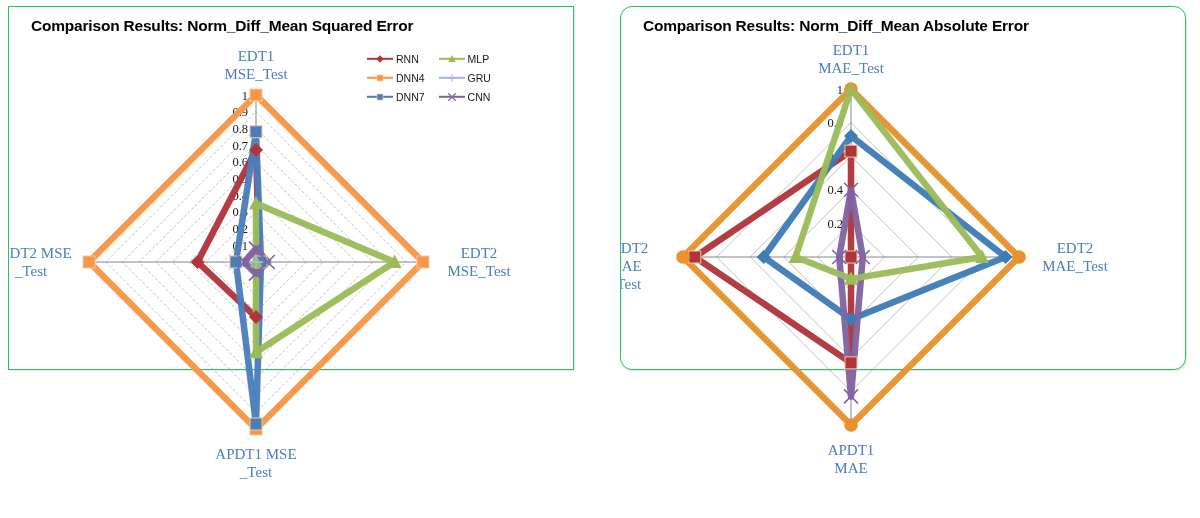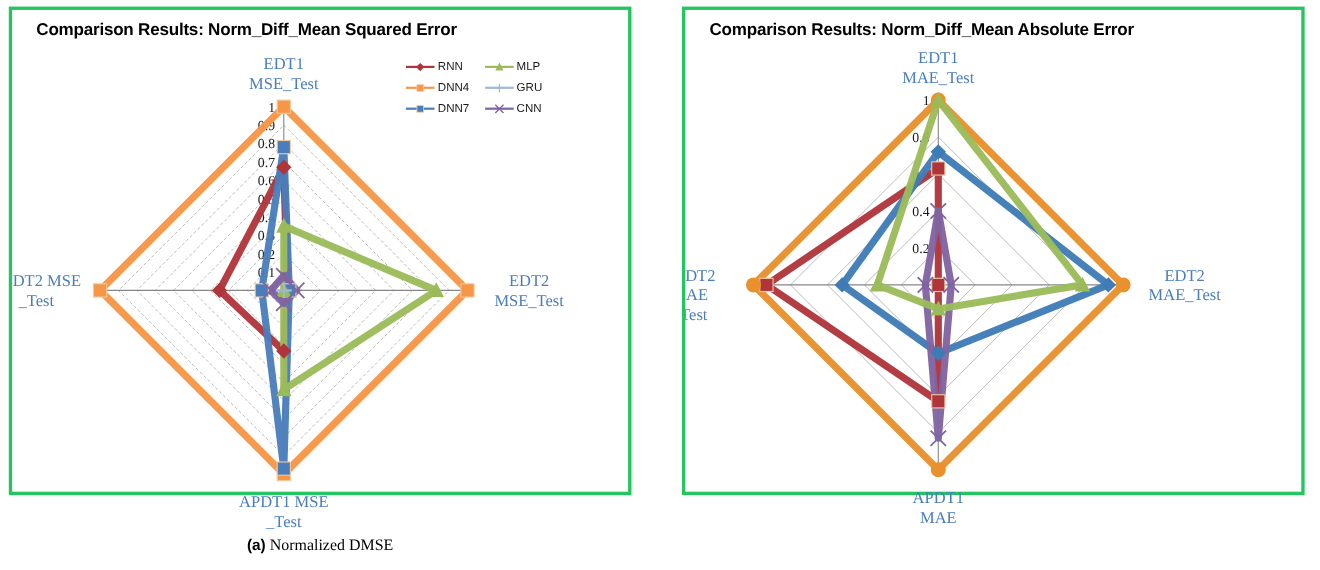--- a/index.html
+++ b/index.html
@@ -7,28 +7,28 @@
   body{
     width:1200px;height:518px;
     background:#ffffff;
     font-family:"Liberation Sans", sans-serif;
     overflow:hidden;
   }
   .figure{
     position:relative;width:1200px;height:518px;
   }
   .panel{
-    position:absolute;top:6px;width:566px;height:444px;
+    position:absolute;top:6px;width:566px;height:364px;
     background:#ffffff;
-    border:3px solid #22c55e;
+    border:1px solid #22c55e;
     box-shadow:1px 1px 2px rgba(0,0,0,0.12);
     box-sizing:border-box;
   }
   #panel-a{left:8px;}
-  #panel-b{left:620px;}
+  #panel-b{left:620px;border-radius:12px;}
 
   .chart-title{
     position:absolute;left:22px;top:10px;
     font-family:"Liberation Sans", sans-serif;
     font-weight:bold;font-size:15.5px;color:#000000;
     letter-spacing:-0.2px;white-space:nowrap;
   }
 
   .plot-svg{position:absolute;left:0;top:0;width:566px;height:472px;}
 
@@ -288,18 +288,14 @@
           <polygon points="174.56,242.5 181.56,256 167.56,256" fill="#9bbb59"></polygon>
         </g>
         <text x="230" y="48" class="axis-label" style="font-size: 15px;"><tspan x="230" dy="0">EDT1</tspan><tspan x="230" dy="18">MAE_Test</tspan></text>
         <text x="454" y="246" class="axis-label" style="font-size: 15px;"><tspan x="454" dy="0">EDT2</tspan><tspan x="454" dy="18">MAE_Test</tspan></text>
         <text x="230" y="448" class="axis-label" style="font-size: 15px;"><tspan x="230" dy="0">APDT1</tspan><tspan x="230" dy="18">MAE</tspan><tspan x="230" dy="18">_Test</tspan></text>
         <text x="4" y="246" class="axis-label" style="font-size: 15px;"><tspan x="4" dy="0">APDT2</tspan><tspan x="4" dy="18">MAE</tspan><tspan x="4" dy="18">_Test</tspan></text>
       </svg>
 
   </div>
 
-  <div class="caption" id="caption-a">
-    <b>(a)</b>
-    <span>Normalized DMSE</span>
-  </div>
 
 </div>
 
 </body></html>

